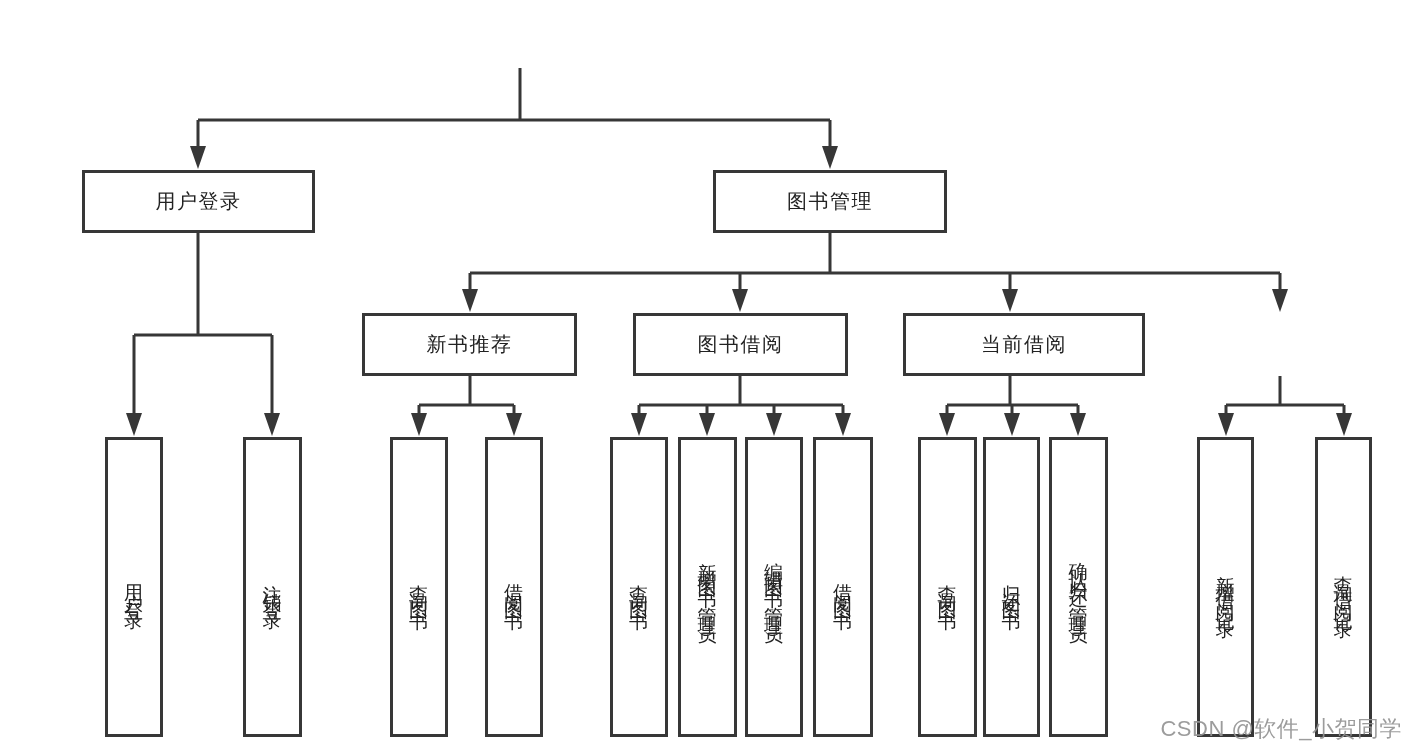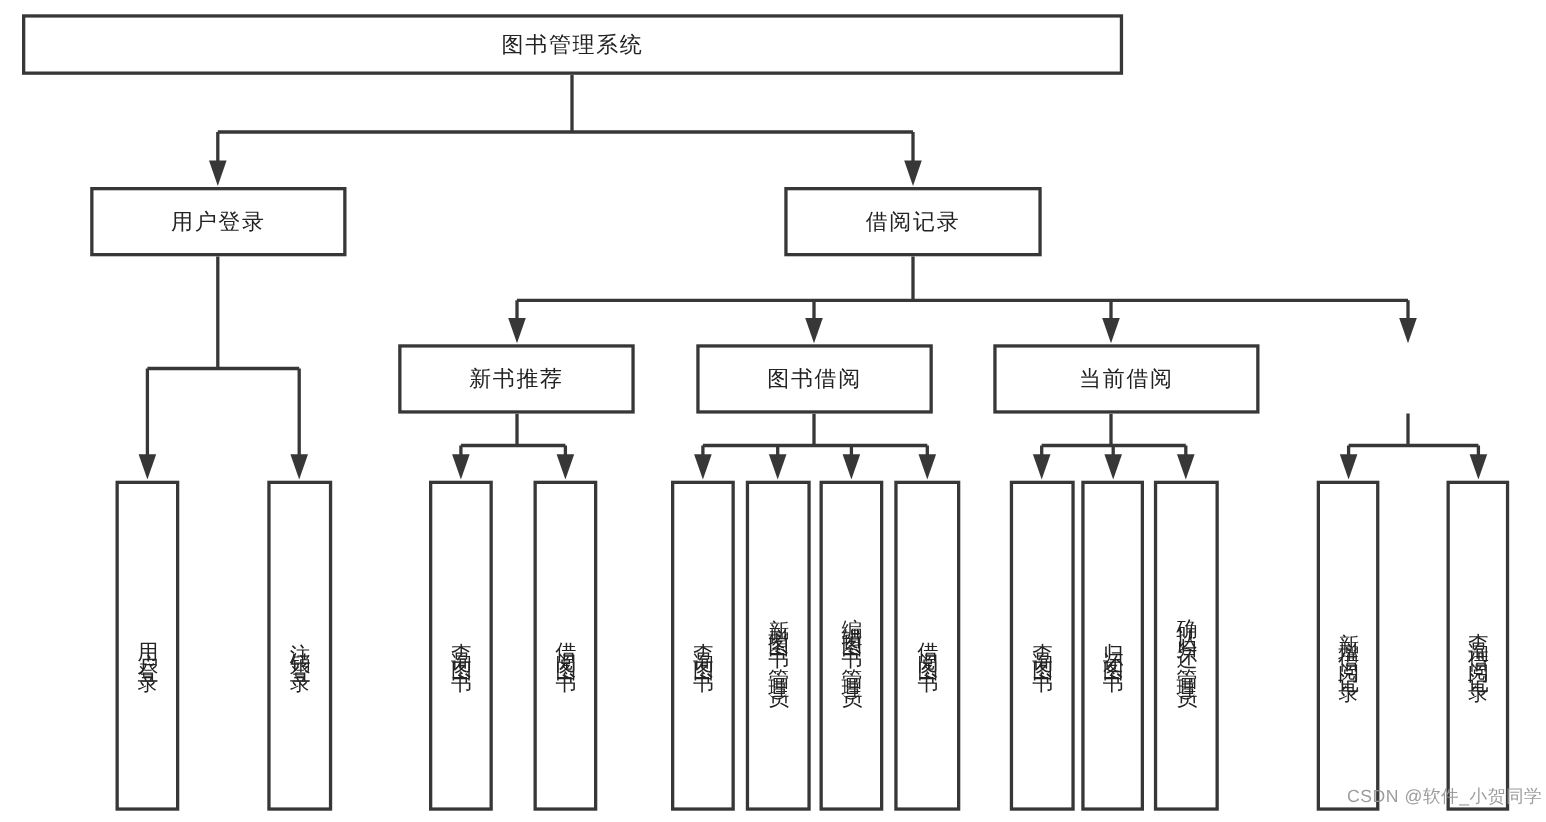--- a/index.html
+++ b/index.html
@@ -31,21 +31,21 @@
     text-orientation: mixed;
     letter-spacing: 9px;
     line-height: 1;
     white-space: nowrap;
   }
 
   .watermark {
     position: absolute;
     top: 714px;
     right: 3px;
-    font-size: 16px;
+    font-size: 22px;
     color: rgba(148,148,148,0.92);
     letter-spacing: 0.5px;
     z-index: 5;
   }
 </style>
 </head>
 <body>
 
 <div class="canvas">
 
@@ -84,29 +84,26 @@
       <polygon points="766,413 782,413 774,436"></polygon>
       <polygon points="835,413 851,413 843,436"></polygon>
       <polygon points="939,413 955,413 947,436"></polygon>
       <polygon points="1004,413 1020,413 1012,436"></polygon>
       <polygon points="1070,413 1086,413 1078,436"></polygon>
       <polygon points="1218,413 1234,413 1226,436"></polygon>
       <polygon points="1336,413 1352,413 1344,436"></polygon>
     </g>
   </svg>
 
-  <div class="box h" style="left:20px; top:13px; width:1001px; height:55px">
-    <span>图书管理系统</span>
-  </div>
 
   <div class="box h" style="left:82px; top:170px; width:233px; height:63px">
     <span>用户登录</span>
   </div>
   <div class="box h" style="left:713px; top:170px; width:234px; height:63px">
-    <span>借阅记录</span>
+    <span>图书管理</span>
   </div>
 
   <div class="box h" style="left:633px; top:313px; width:215px; height:63px">
     <span>图书借阅</span>
   </div>
   <div class="box h" style="left:362px; top:313px; width:215px; height:63px">
     <span>新书推荐</span>
   </div>
   <div class="box h" style="left:903px; top:313px; width:242px; height:63px">
     <span>当前借阅</span>

